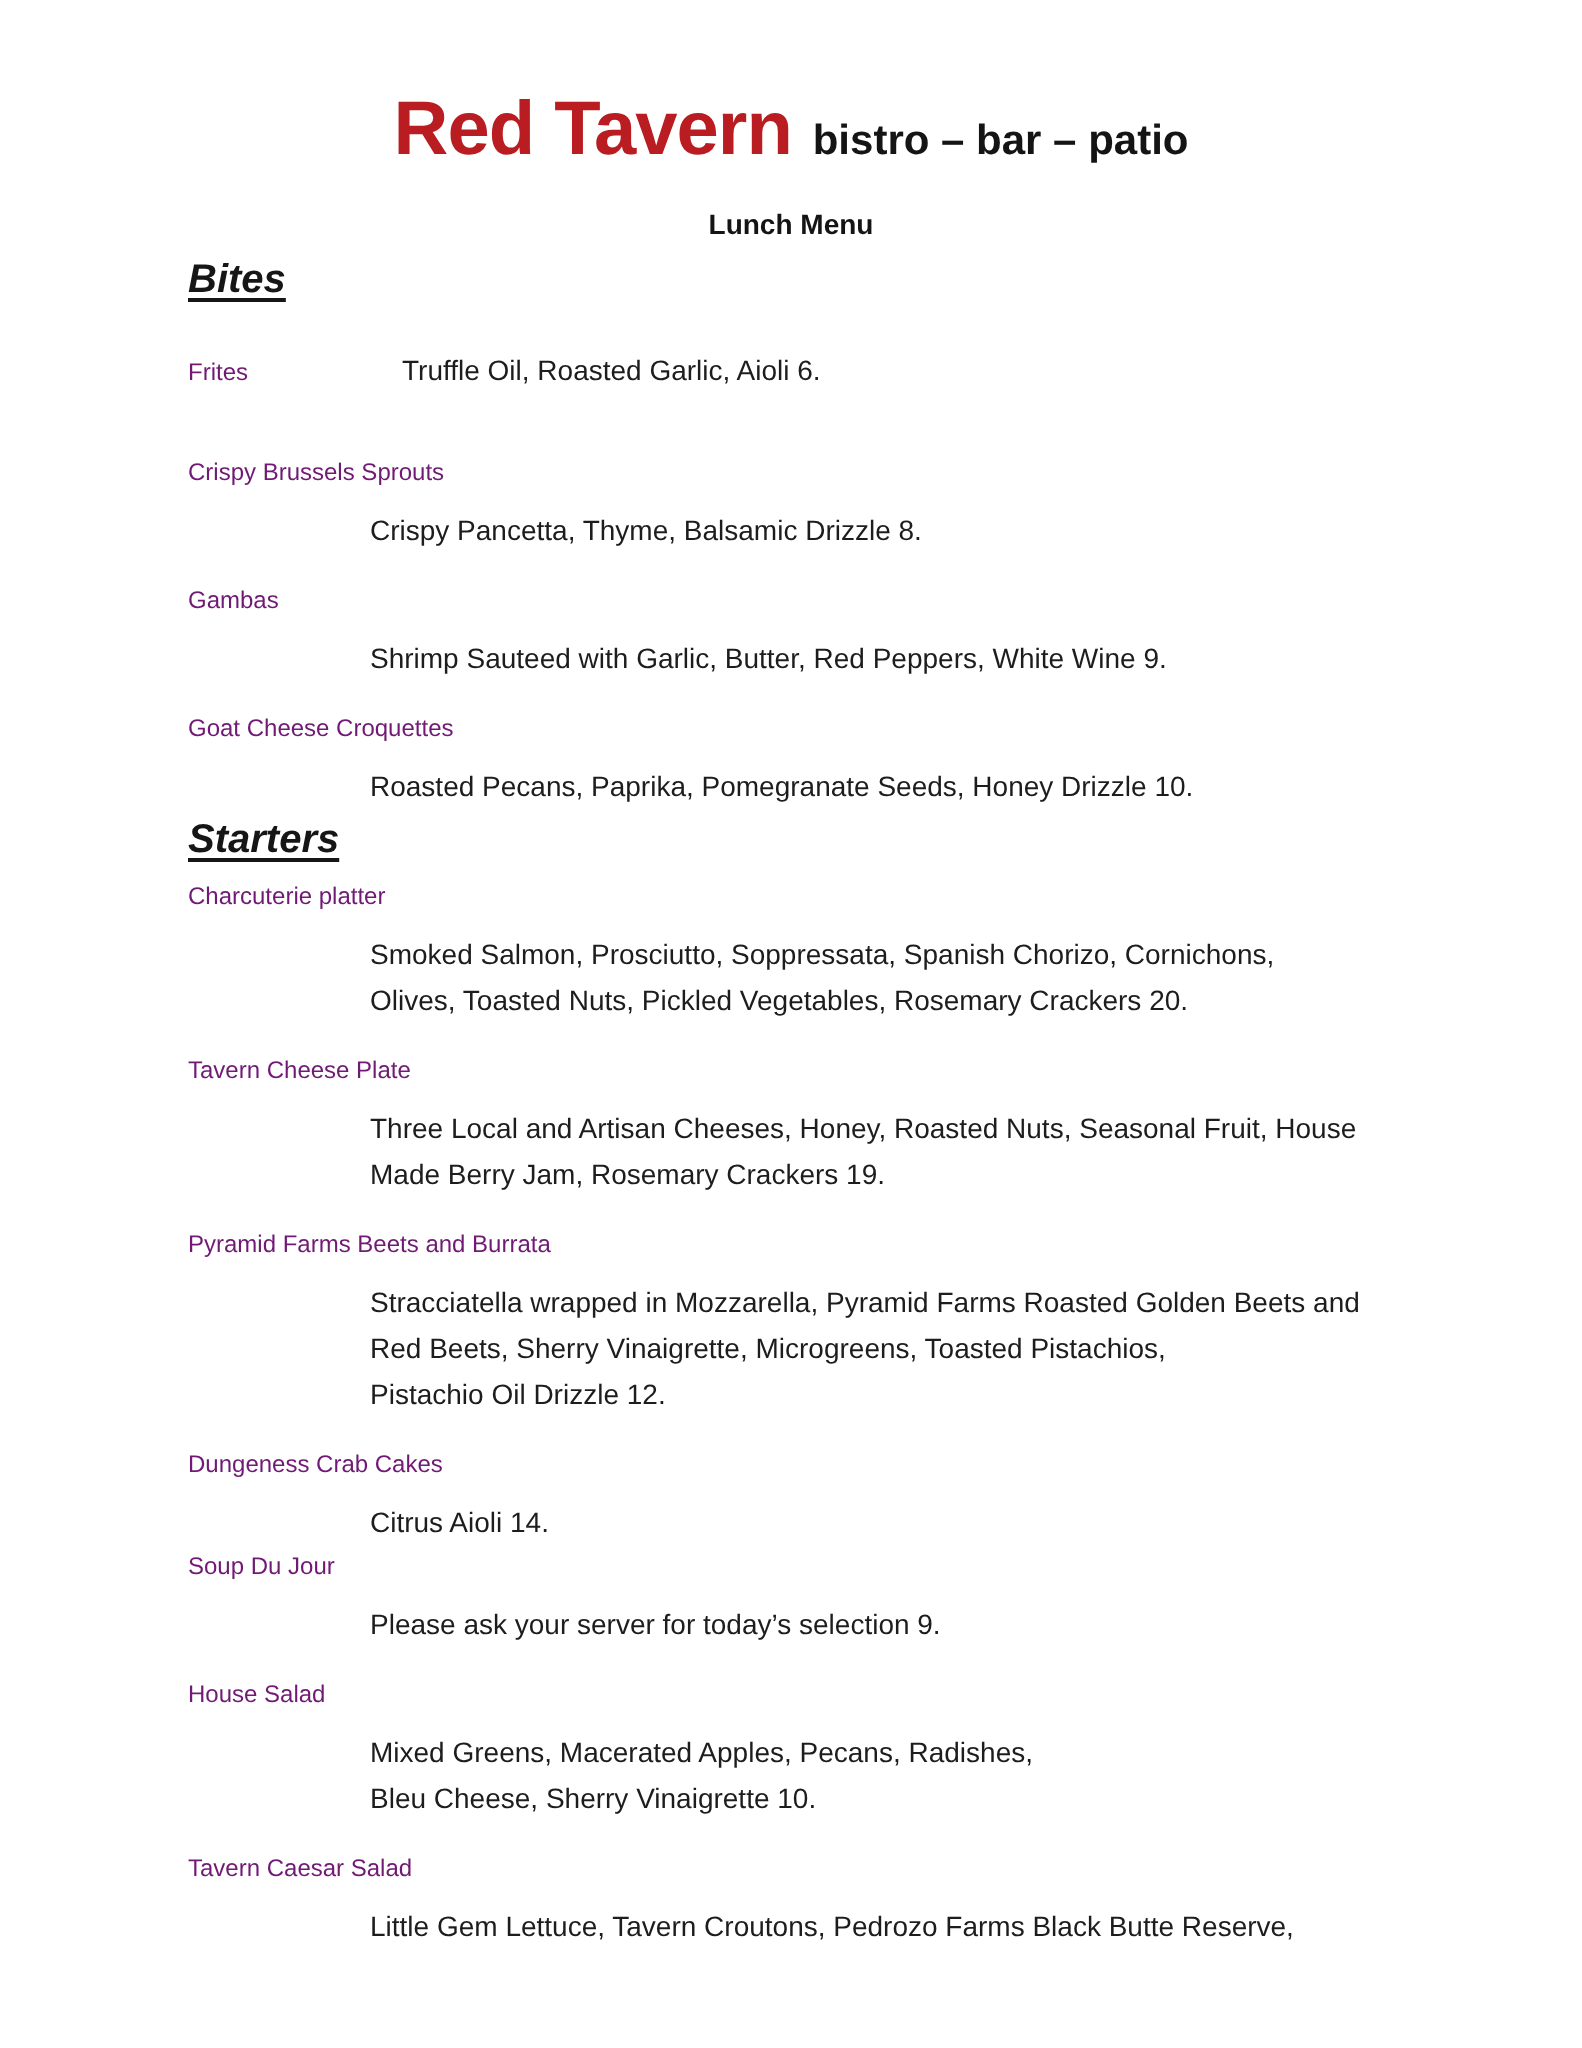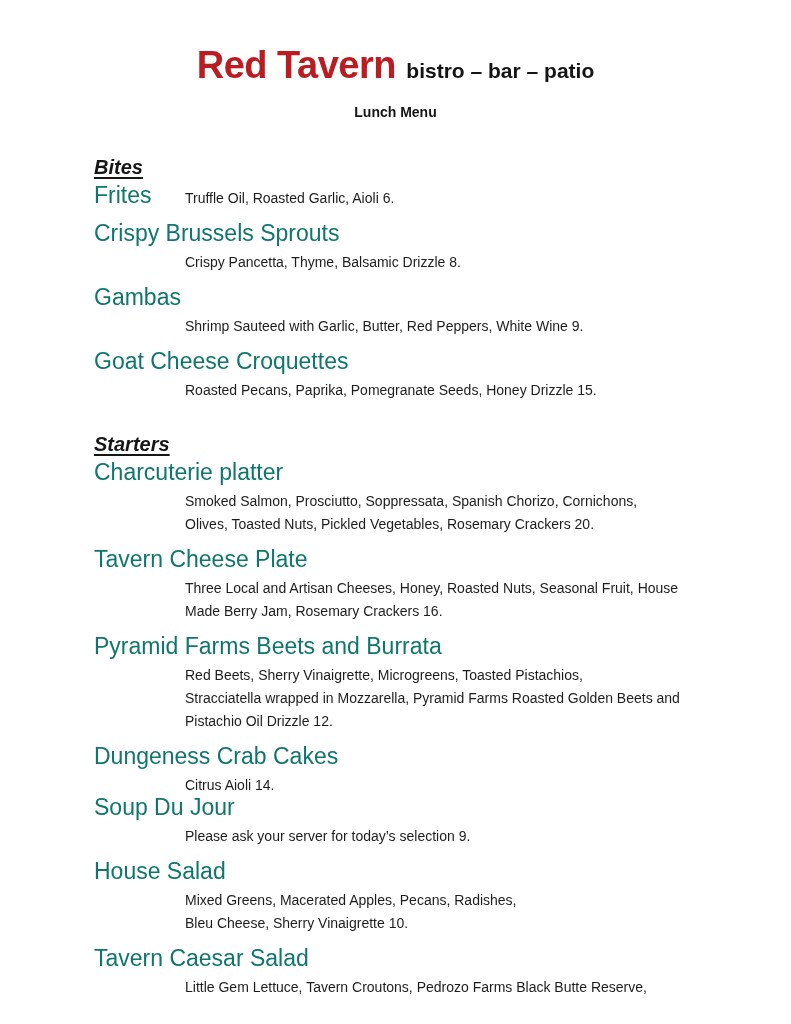--- a/index.html
+++ b/index.html
@@ -41,50 +41,50 @@
   .content {
     margin-left: 94px;
     padding-right: 56px;
     margin-top: 2px;
   }
   .section-heading {
     font-size: 20px;
     font-weight: 700;
     font-style: italic;
     line-height: 24px;
-    margin-top: 30px;
+    margin-top: 3px;
     margin-bottom: 6px;
     color: #161616;
     text-decoration: underline;
     text-decoration-thickness: 2px;
     text-underline-offset: 3px;
     display: inline-block;
     text-align: right;
   }
   .section-heading-wrap { display: block; }
   .item { margin-top: 13px; }
   .item:first-of-type { margin-top: 0; }
   .item-name {
-    font-size: 23px;
+    font-size: 12px;
     line-height: 21px;
     font-weight: 400;
-    color: #0f766e;
+    color: #701a75;
   }
   .item-desc {
     margin-left: 91px;
     margin-top: 7px;
   }
   .desc-line {
     font-size: 14px;
     line-height: 23px;
     color: #1d1d1d;
   }
   .item.inline { display: flex; align-items: baseline; }
   .item.inline .item-name { flex: 0 0 91px; width: 91px; }
-  .item.inline .item-desc { margin: 0; }
+  .item.inline .item-desc { margin: 16px; }
 </style>
 </head>
 <body>
 
 <div class="page">
 
   <div class="header">
     <div class="title-line">
       <span class="brand" style="color: rgb(185, 29, 34);">Red Tavern</span>
       <span class="subtitle">bistro – bar – patio</span>
@@ -114,49 +114,49 @@
       <div class="item">
         <div class="item-name">Gambas</div>
         <div class="item-desc">
           <div class="desc-line">Shrimp Sauteed with Garlic, Butter, Red Peppers, White Wine 9.</div>
         </div>
       </div>
 
       <div class="item">
         <div class="item-name">Goat Cheese Croquettes</div>
         <div class="item-desc">
-          <div class="desc-line">Roasted Pecans, Paprika, Pomegranate Seeds, Honey Drizzle 15.</div>
+          <div class="desc-line">Roasted Pecans, Paprika, Pomegranate Seeds, Honey Drizzle 10.</div>
         </div>
       </div>
     </div>
 
     <div class="menu-section">
       <span class="section-heading-wrap"><h2 class="section-heading">Starters</h2></span>
 
       <div class="item">
         <div class="item-name">Charcuterie platter</div>
         <div class="item-desc">
           <div class="desc-line">Smoked Salmon, Prosciutto, Soppressata, Spanish Chorizo, Cornichons,</div>
           <div class="desc-line">Olives, Toasted Nuts, Pickled Vegetables, Rosemary Crackers 20.</div>
         </div>
       </div>
 
       <div class="item">
         <div class="item-name">Tavern Cheese Plate</div>
         <div class="item-desc">
           <div class="desc-line">Three Local and Artisan Cheeses, Honey, Roasted Nuts, Seasonal Fruit, House</div>
-          <div class="desc-line">Made Berry Jam, Rosemary Crackers 16.</div>
+          <div class="desc-line">Made Berry Jam, Rosemary Crackers 19.</div>
         </div>
       </div>
 
       <div class="item">
         <div class="item-name">Pyramid Farms Beets and Burrata</div>
         <div class="item-desc">
+          <div class="desc-line">Stracciatella wrapped in Mozzarella, Pyramid Farms Roasted Golden Beets and</div>
           <div class="desc-line">Red Beets, Sherry Vinaigrette, Microgreens, Toasted Pistachios,</div>
-          <div class="desc-line">Stracciatella wrapped in Mozzarella, Pyramid Farms Roasted Golden Beets and</div>
           <div class="desc-line">Pistachio Oil Drizzle 12.</div>
         </div>
       </div>
 
       <div class="item">
         <div class="item-name">Dungeness Crab Cakes</div>
         <div class="item-desc">
           <div class="desc-line">Citrus Aioli 14.</div>
         </div>
       </div>

